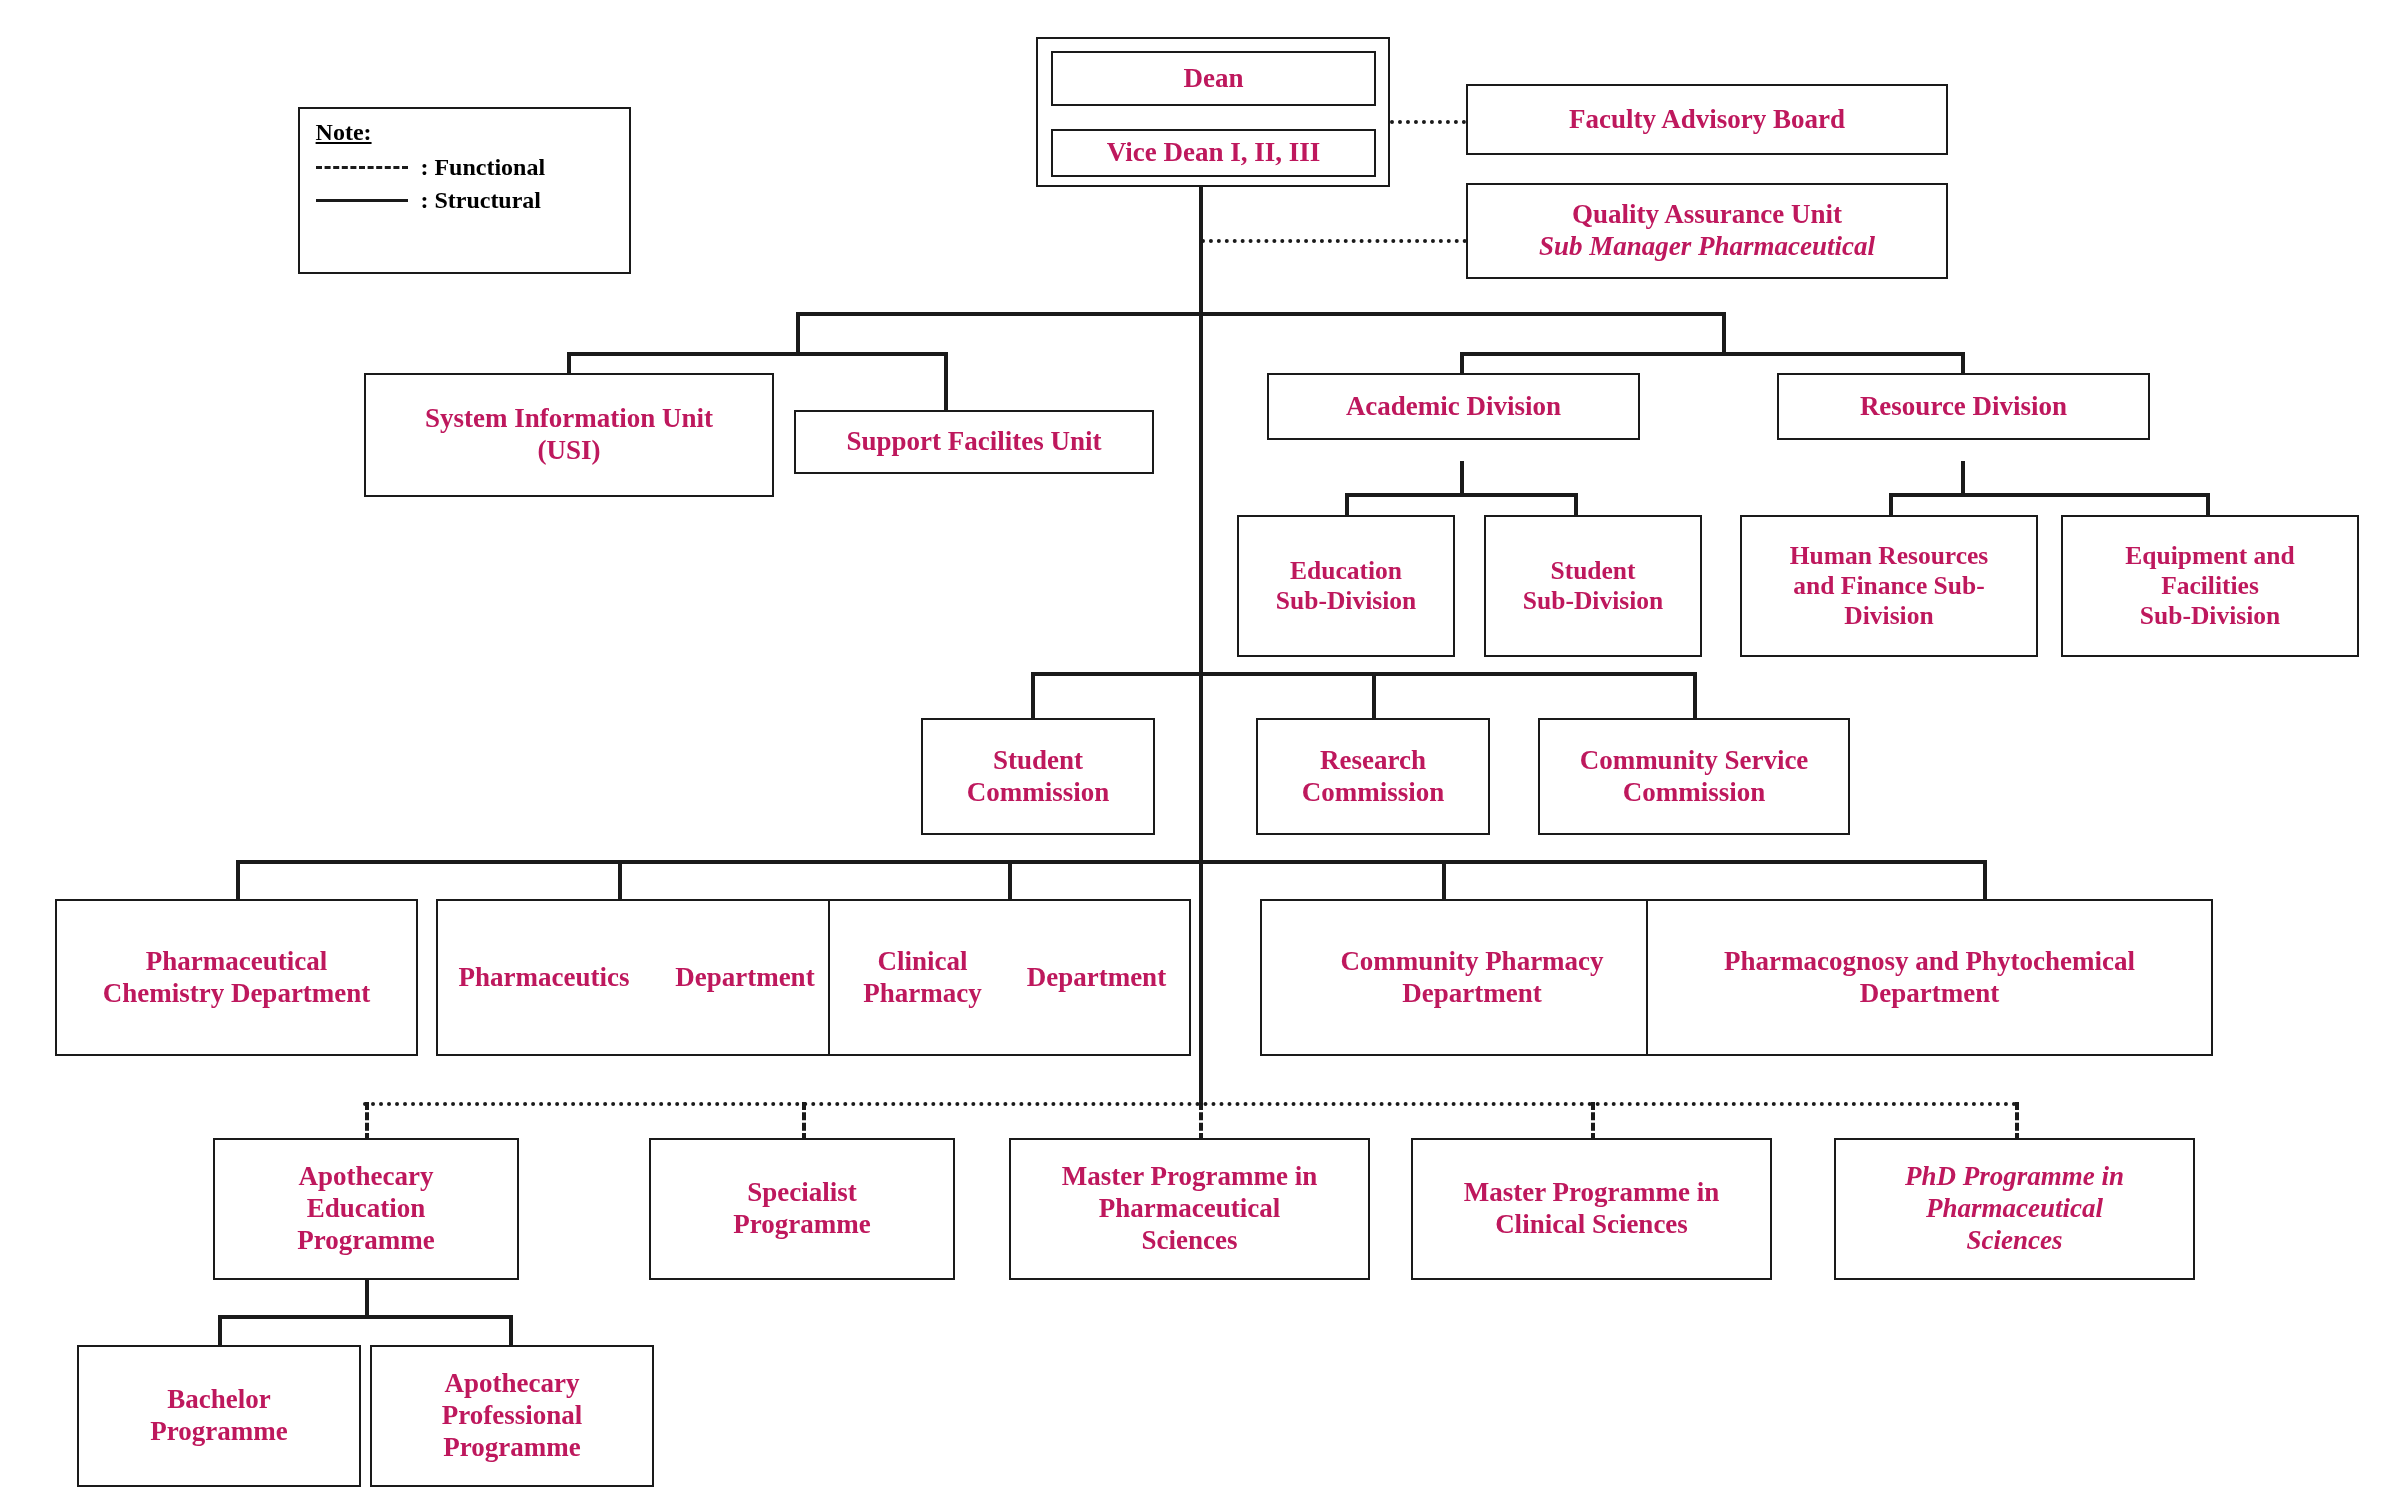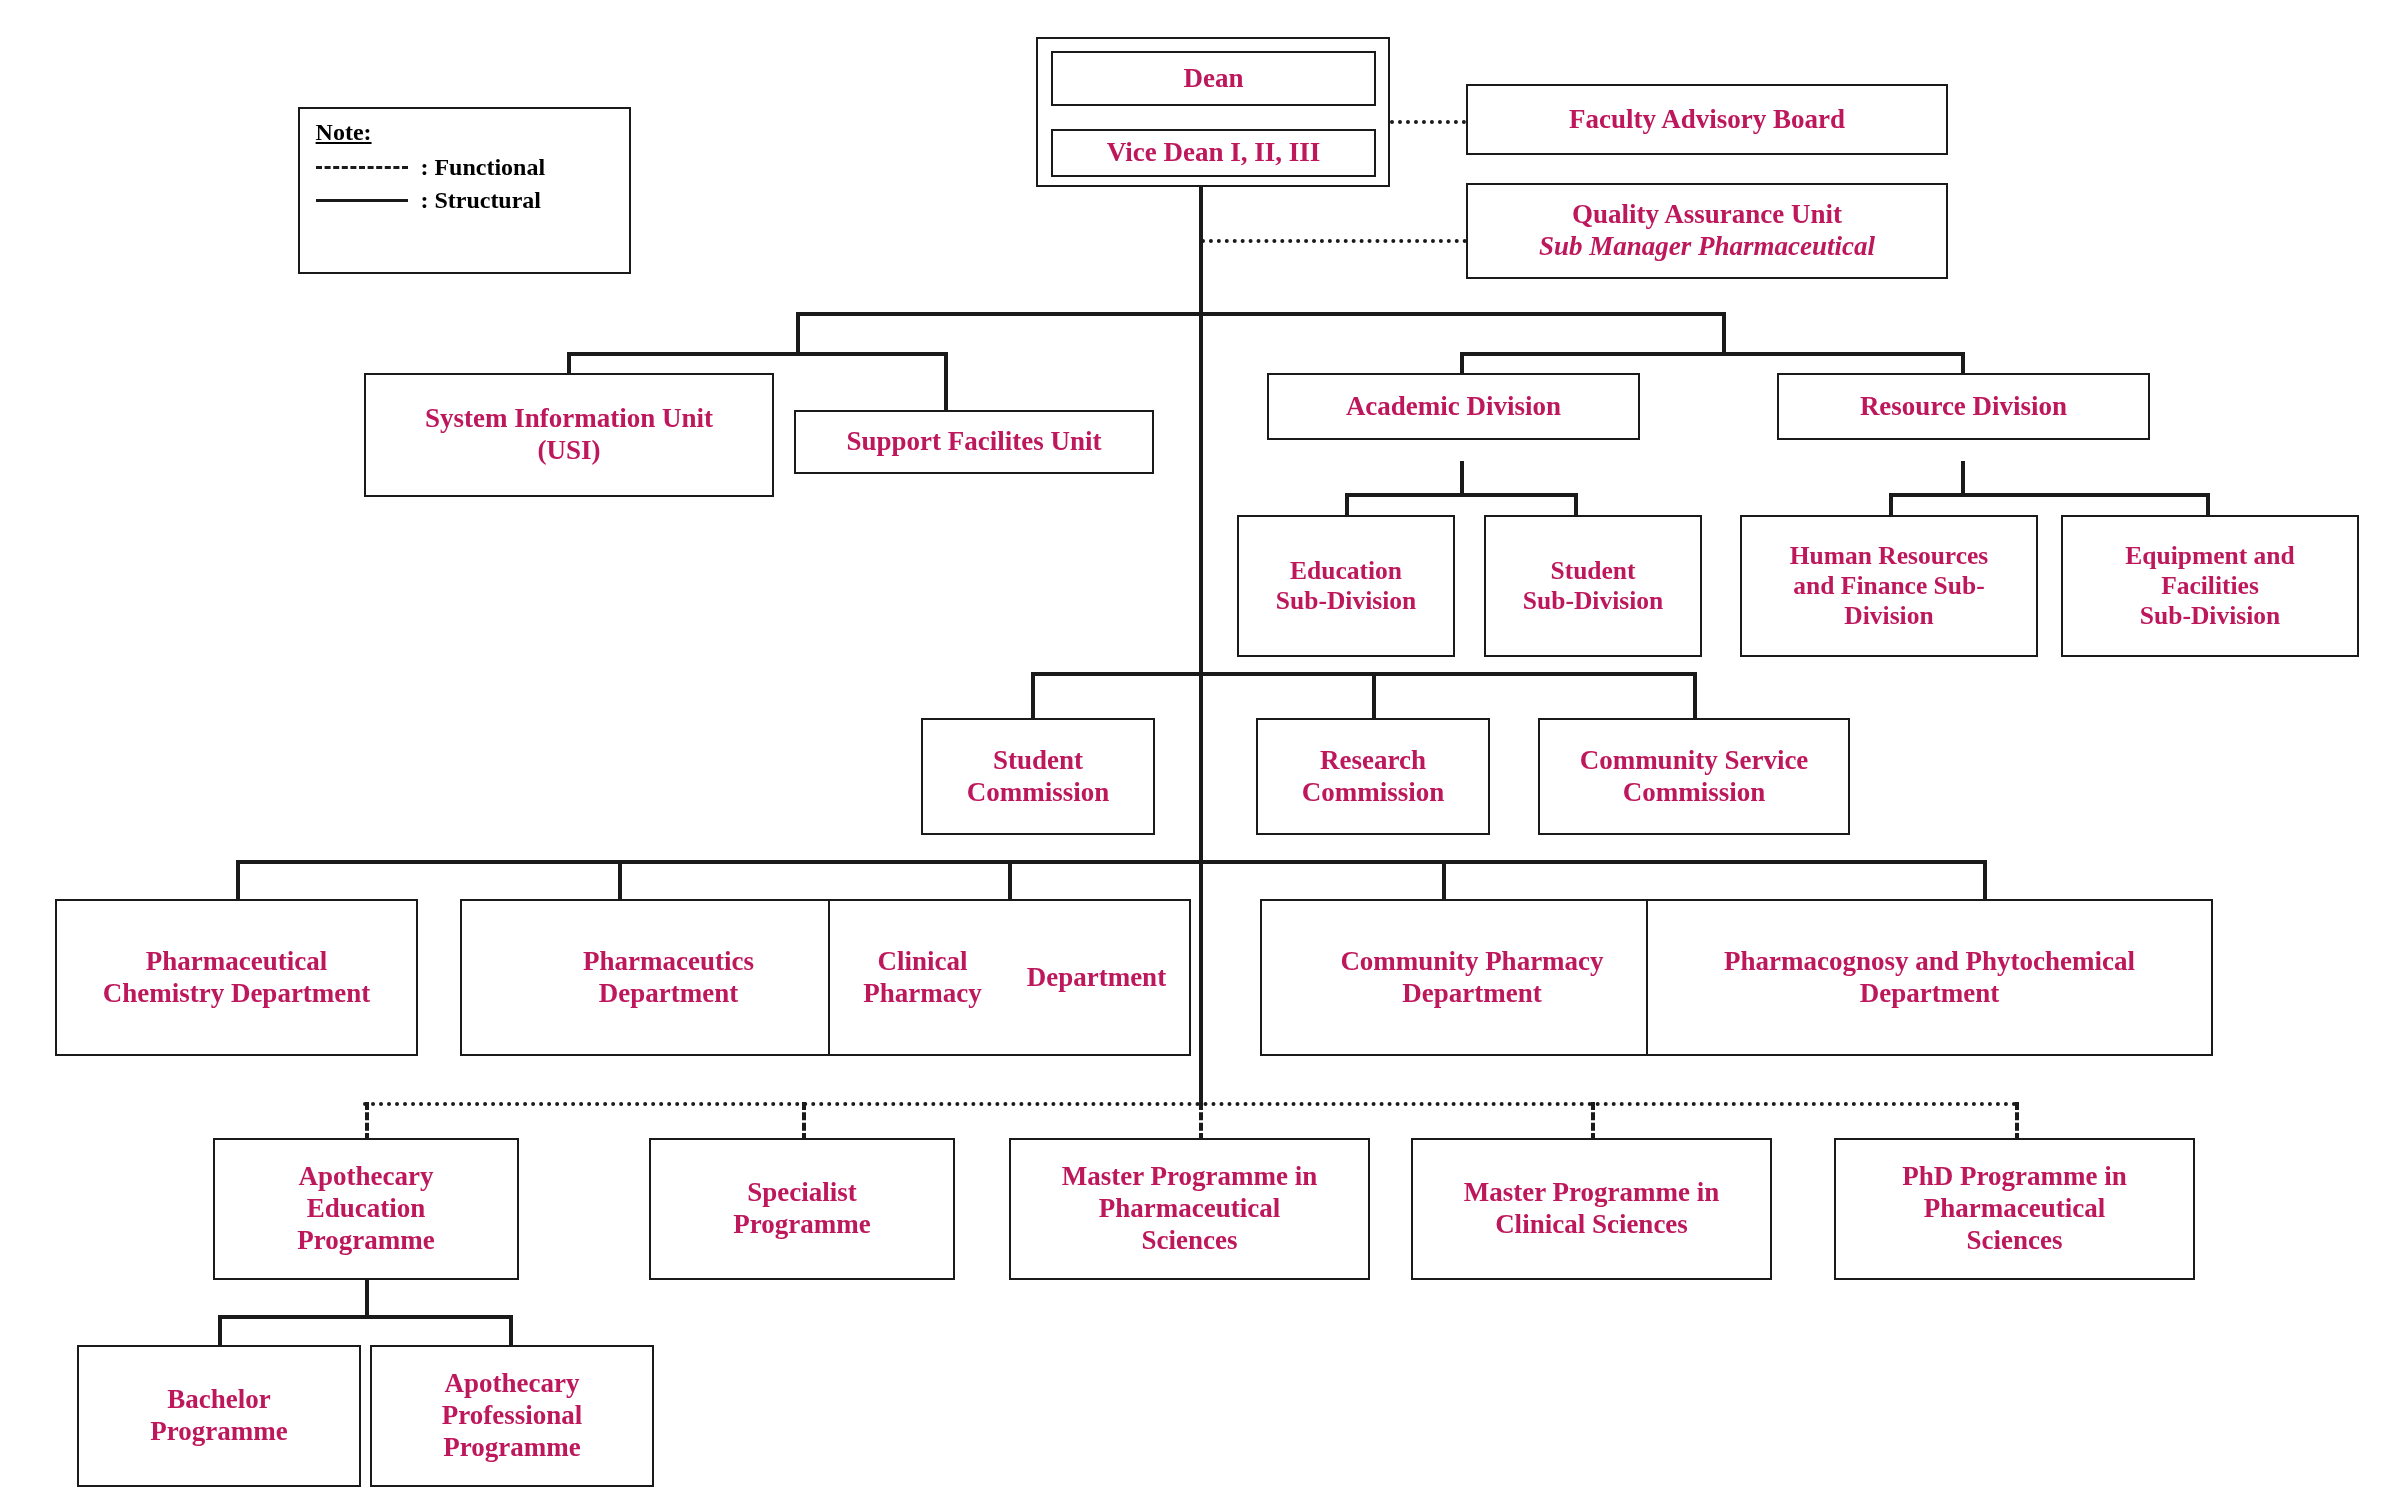--- a/index.html
+++ b/index.html
@@ -255,21 +255,21 @@
   <div class="node fs-lg" style="left:1538px; top:718px; width:312px; height:117px; flex-direction:column;">
     <span class="lbl">Community Service</span>
     <span class="lbl">Commission</span>
   </div>
 
   <div class="node fs-lg" style="left:55px; top:899px; width:363px; height:157px; flex-direction:column;">
     <span class="lbl">Pharmaceutical</span>
     <span class="lbl">Chemistry Department</span>
   </div>
 
-  <div class="node fs-lg" style="left:460px; top:899px; width:417px; height:157px; flex-direction:column;">
+  <div class="node fs-lg" style="left:436px; top:899px; width:417px; height:157px; flex-direction:row;">
     <span class="lbl">Pharmaceutics</span>
     <span class="lbl">Department</span>
   </div>
 
   <div class="node fs-lg" style="left:828px; top:899px; width:363px; height:157px; flex-direction:row;">
     <span class="lbl">Clinical Pharmacy</span>
     <span class="lbl">Department</span>
   </div>
 
   <div class="node fs-lg" style="left:1260px; top:899px; width:424px; height:157px; flex-direction:column;">
@@ -297,21 +297,21 @@
     <span class="lbl">Master Programme in</span>
     <span class="lbl">Pharmaceutical</span>
     <span class="lbl">Sciences</span>
   </div>
 
   <div class="node fs-lg" style="left:1411px; top:1138px; width:361px; height:142px; flex-direction:column;">
     <span class="lbl">Master Programme in</span>
     <span class="lbl">Clinical Sciences</span>
   </div>
 
-  <div class="node fs-lg" style="left:1834px; top:1138px; width:361px; height:142px; flex-direction:column;">
+  <div class="node fs-lg" style="left:1834px; top:1138px; width:361px; height:142px; flex-direction:column;font-style:italic;">
     <span class="lbl">PhD Programme in</span>
     <span class="lbl">Pharmaceutical</span>
     <span class="lbl">Sciences</span>
   </div>
 
   <div class="node fs-lg" style="left:77px; top:1345px; width:284px; height:142px; flex-direction:column;">
     <span class="lbl">Bachelor</span>
     <span class="lbl">Programme</span>
   </div>
 

